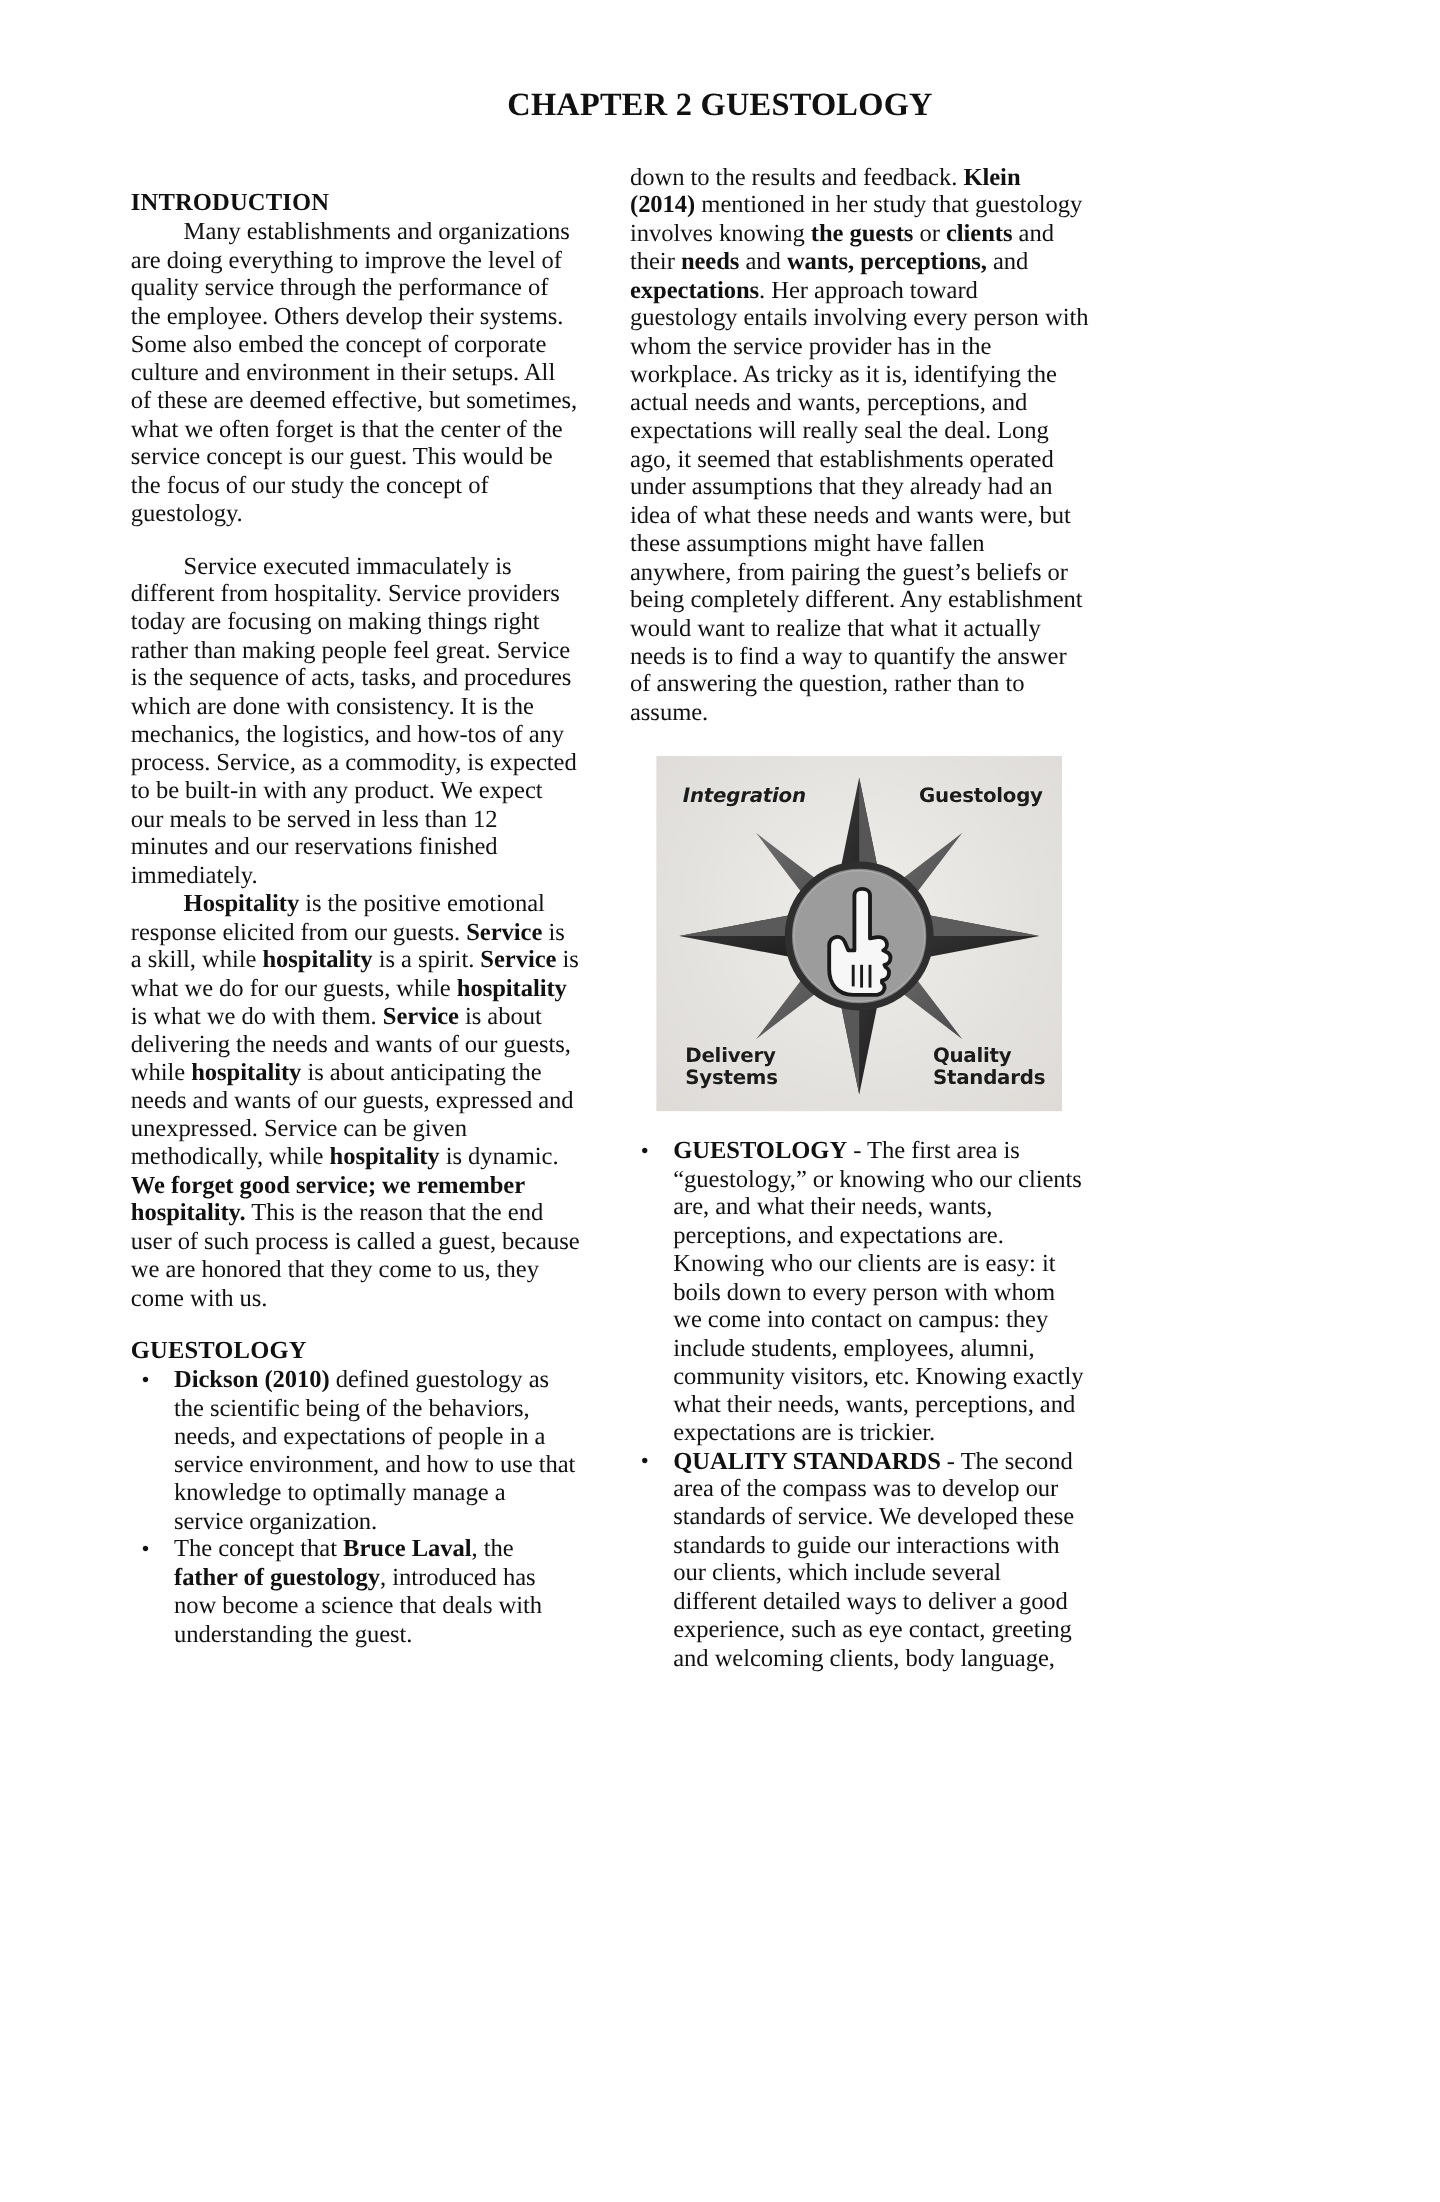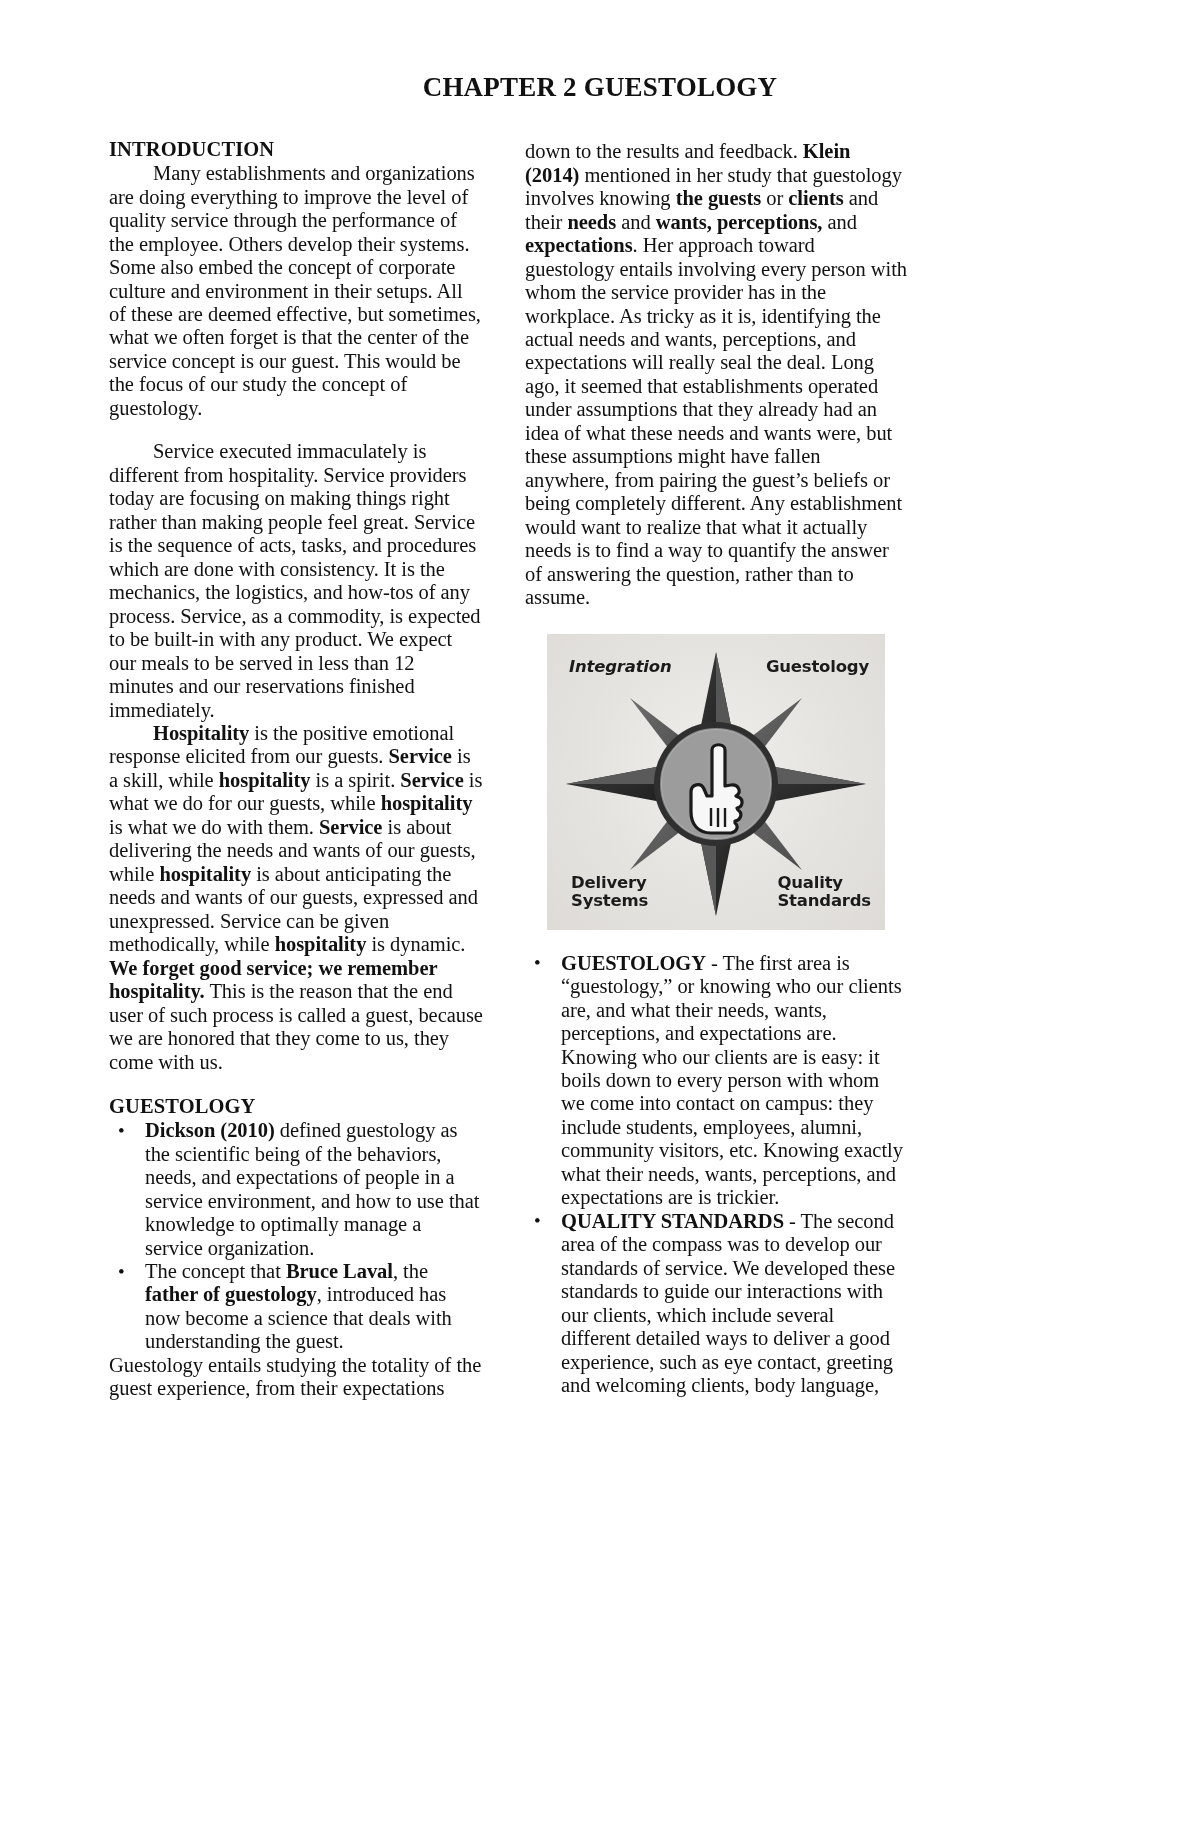--- a/index.html
+++ b/index.html
@@ -144,21 +144,20 @@
       <p class="para indent">Service executed immaculately is different from hospitality. Service providers today are focusing on making things right rather than making people feel great. Service is the sequence of acts, tasks, and procedures which are done with consistency. It is the mechanics, the logistics, and how-tos of any process. Service, as a commodity, is expected to be built-in with any product. We expect our meals to be served in less than 12 minutes and our reservations finished immediately.</p>
       <p class="para indent"><b>Hospitality</b><span> is the positive emotional response elicited from our guests. </span><b>Service</b><span> is a skill, while </span><b>hospitality</b><span> is a spirit. </span><b>Service</b><span> is what we do for our guests, while </span><b>hospitality</b><span> is what we do with them. </span><b>Service</b><span> is about delivering the needs and wants of our guests, while </span><b>hospitality</b><span> is about anticipating the needs and wants of our guests, expressed and unexpressed. Service can be given methodically, while </span><b>hospitality</b><span> is dynamic. </span><b>We forget good service; we remember hospitality.</b><span> This is the reason that the end user of such process is called a guest, because we are honored that they come to us, they come with us.</span></p>
 
       <div class="section-gap"></div>
 
       <h2 class="section">GUESTOLOGY</h2>
       <ul class="bullets">
           <li><span class="dot">•</span><span><b>Dickson (2010)</b><span> defined guestology as the scientific being of the behaviors, needs, and expectations of people in a service environment, and how to use that knowledge to optimally manage a service organization.</span></span></li>
           <li><span class="dot">•</span><span><span>The concept that </span><b>Bruce Laval</b><span>, the </span><b>father of guestology</b><span>, introduced has now become a science that deals with understanding the guest.</span></span></li>
         </ul>
-      <p class="para">Guestology entails studying the totality of the guest experience, from their expectations</p>
 
     </div>
 
     <div class="col right">
 
       <p class="para"><span>down to the results and feedback. </span><b>Klein (2014)</b><span> mentioned in her study that guestology involves knowing </span><b>the guests</b><span> or </span><b>clients</b><span> and their </span><b>needs</b><span> and </span><b>wants, perceptions,</b><span> and </span><b>expectations</b><span>. Her approach toward guestology entails involving every person with whom the service provider has in the workplace. As tricky as it is, identifying the actual needs and wants, perceptions, and expectations will really seal the deal. Long ago, it seemed that establishments operated under assumptions that they already had an idea of what these needs and wants were, but these assumptions might have fallen anywhere, from pairing the guest’s beliefs or being completely different. Any establishment would want to realize that what it actually needs is to find a way to quantify the answer of answering the question, rather than to assume.</span></p>
 
       <div class="figure">
         <div class="fig-inner"></div>
 

